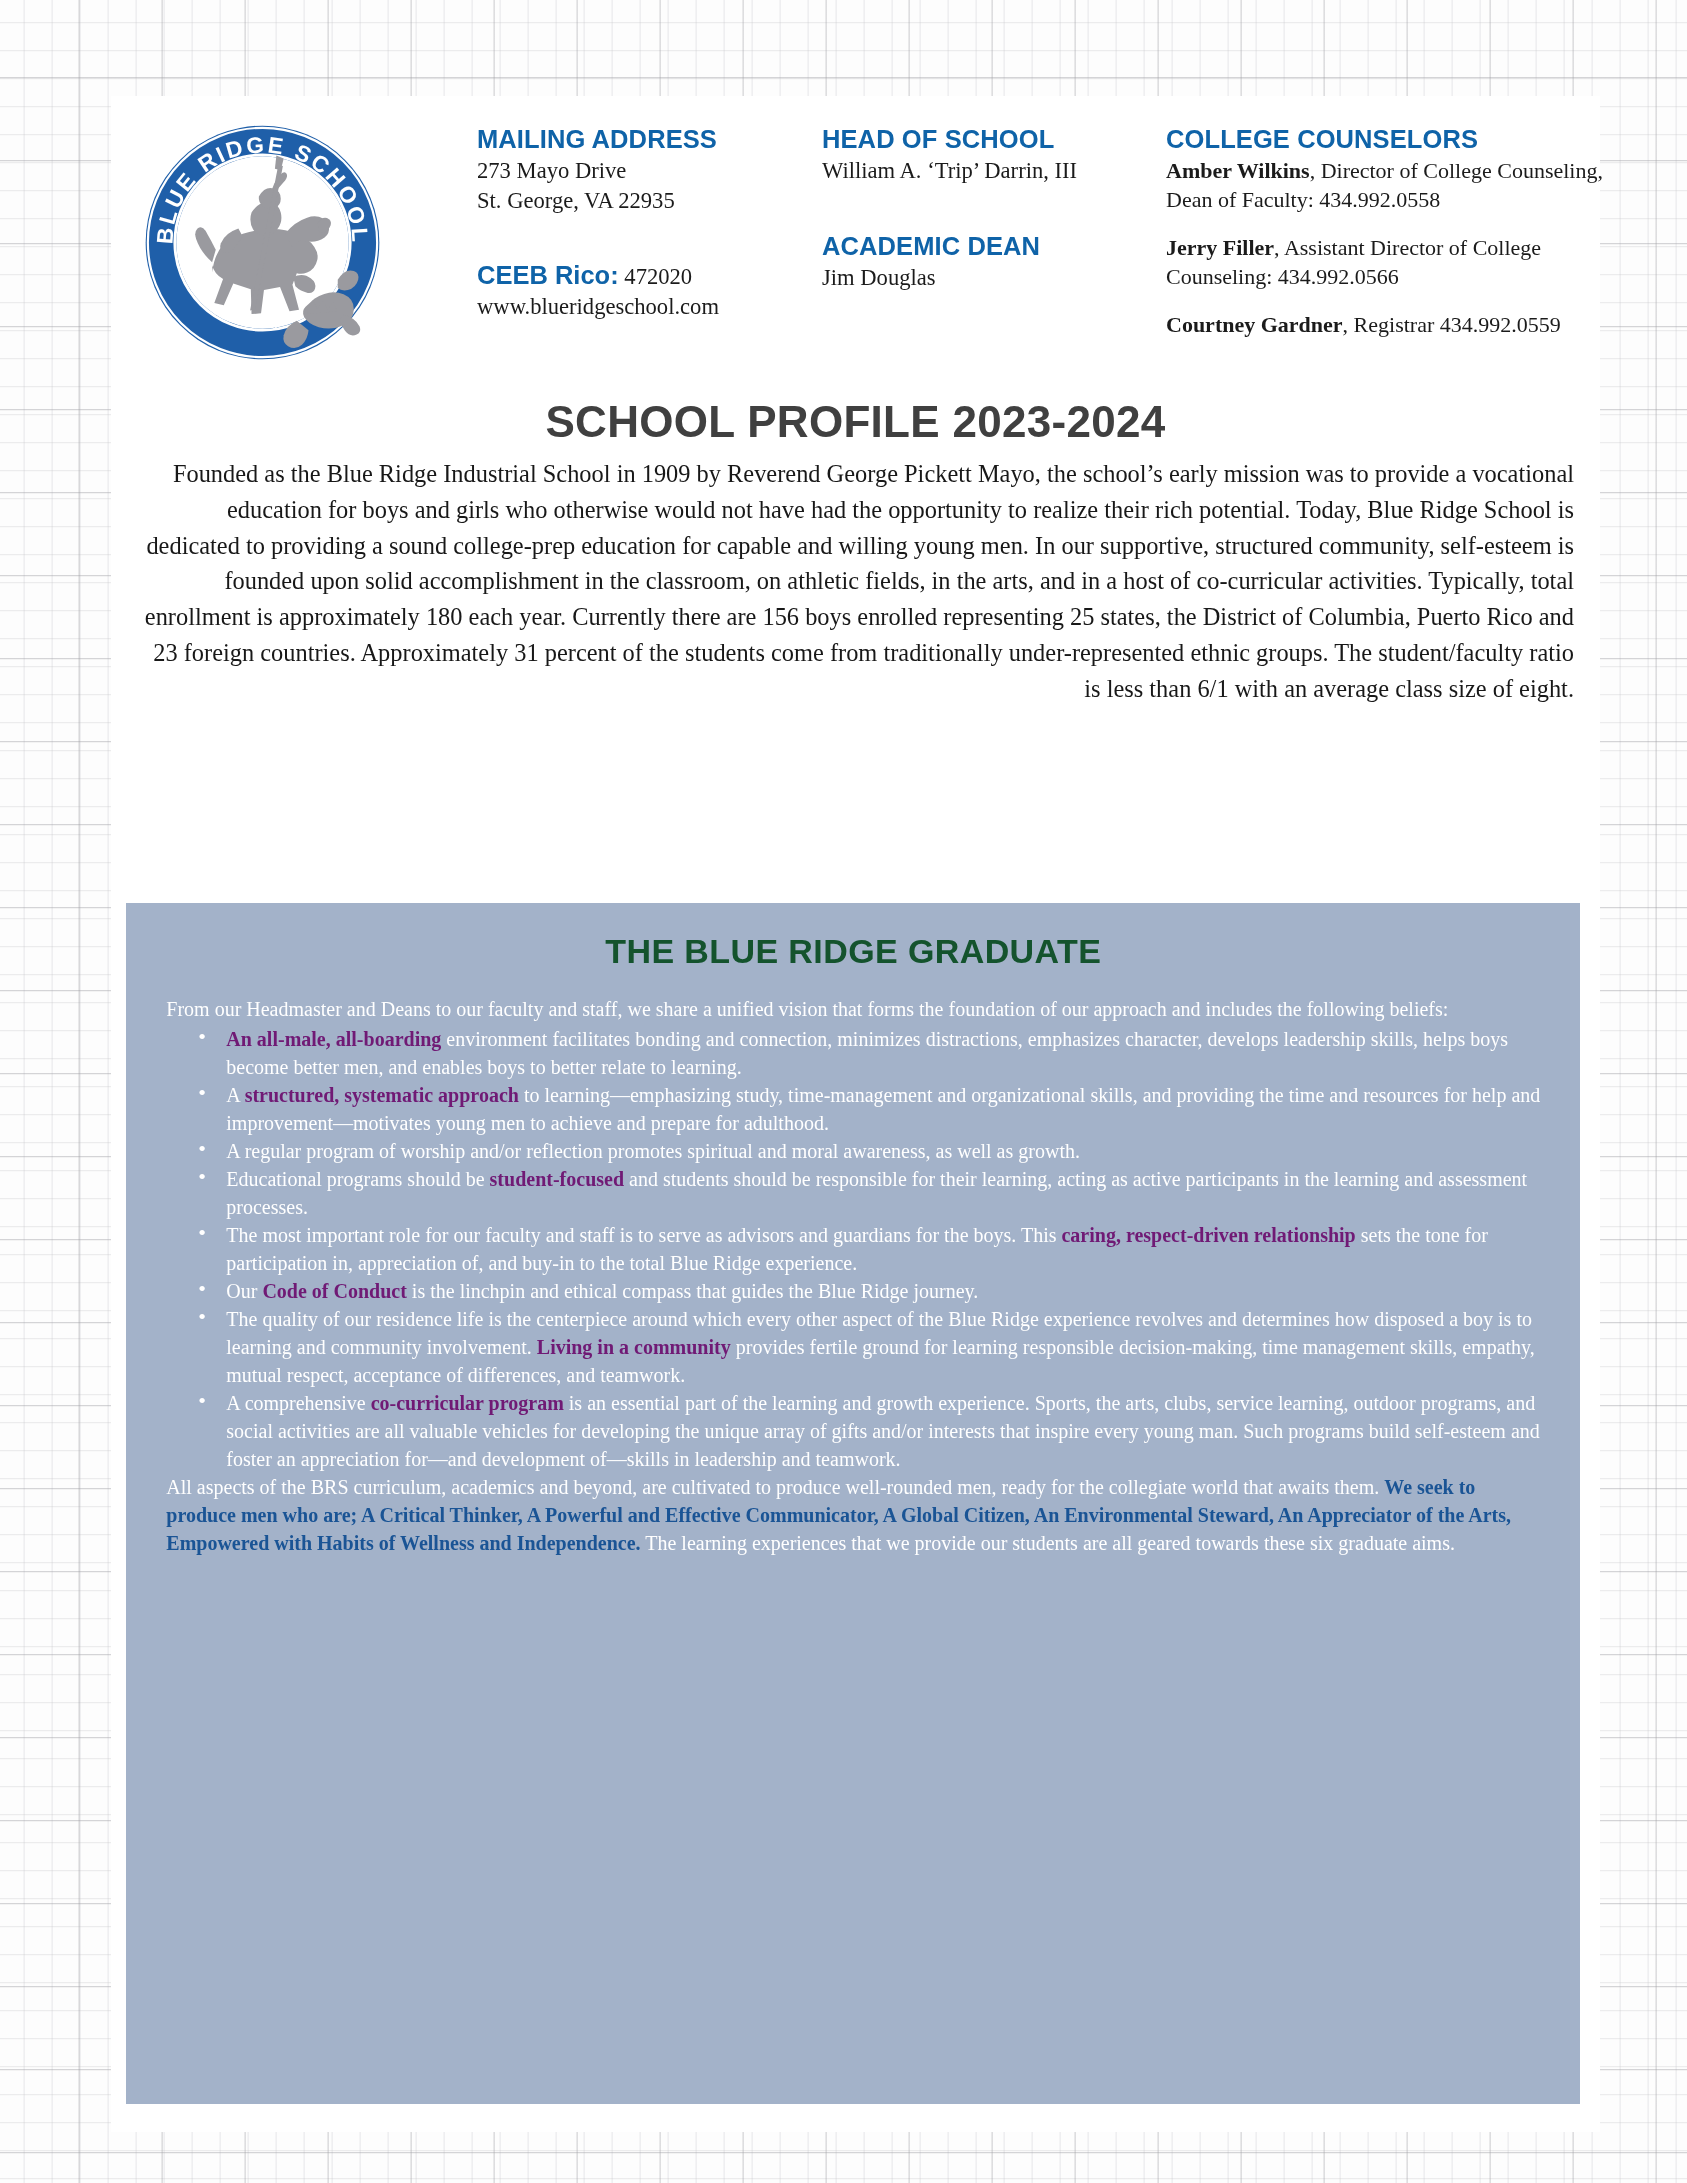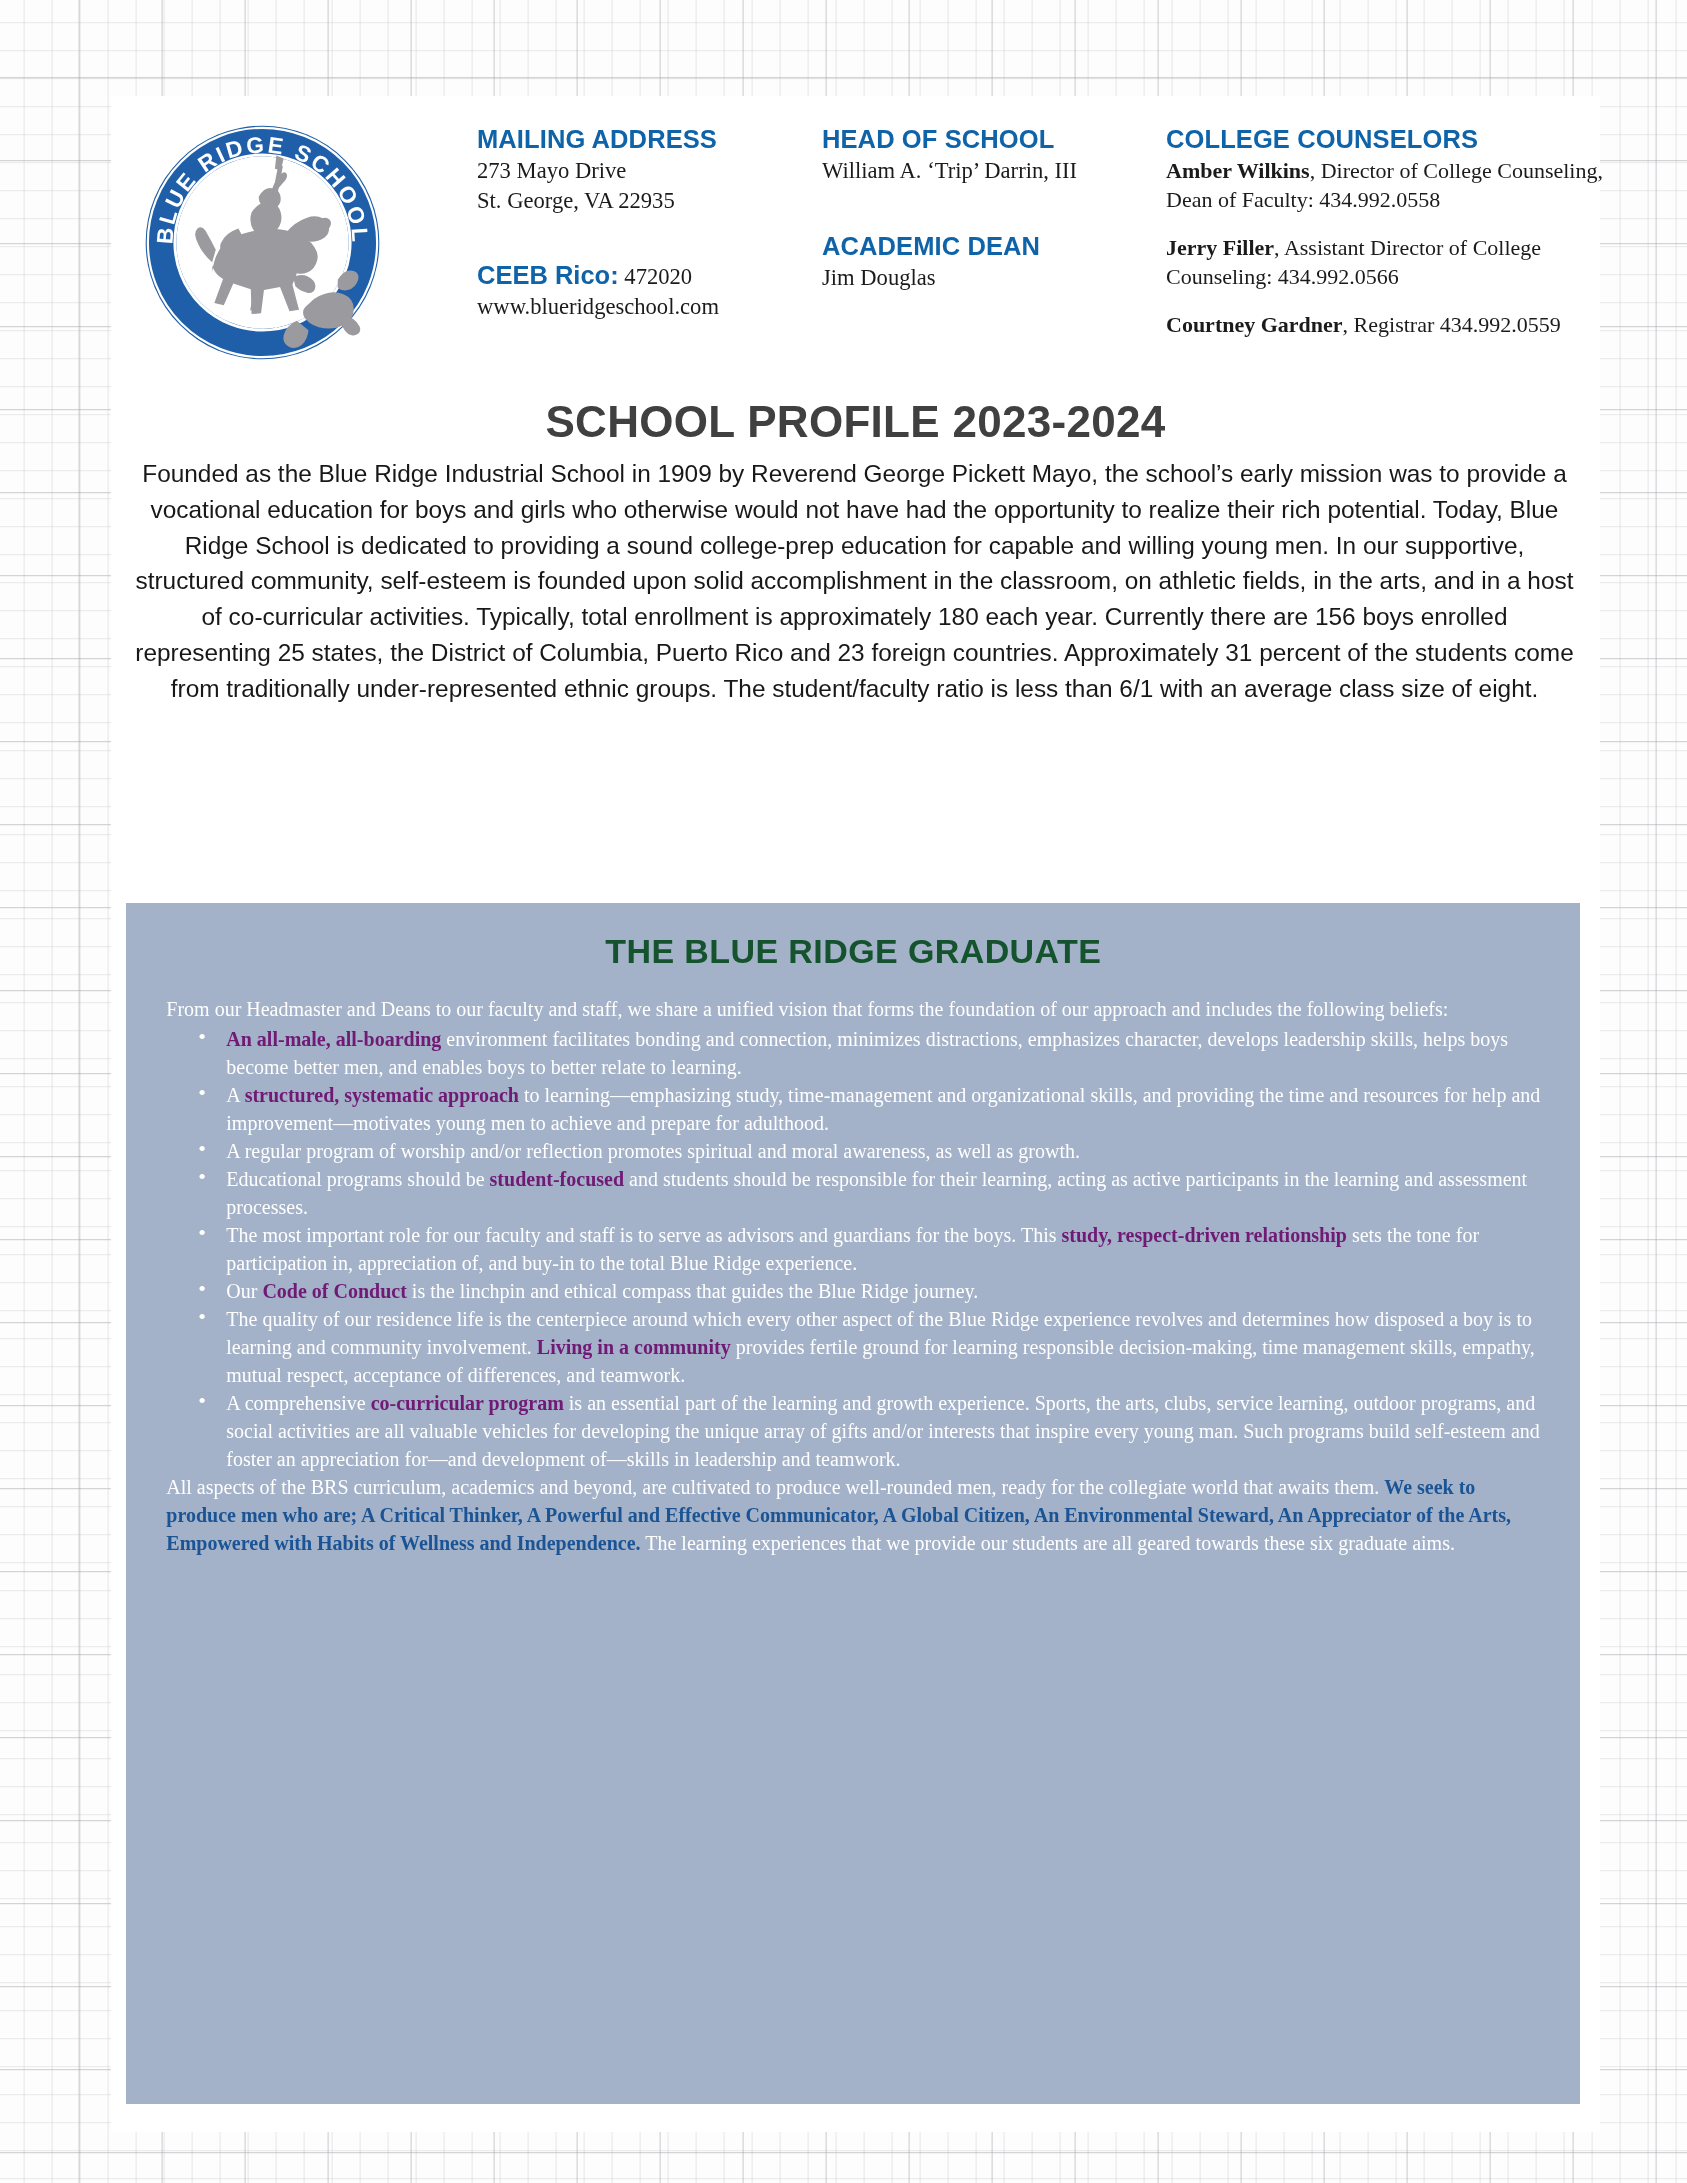--- a/index.html
+++ b/index.html
@@ -126,25 +126,25 @@
     letter-spacing: 0.3px;
     color: #404040;
   }
 
   
   #intro-paragraph {
     position: absolute;
     left: 24px;
     top: 360px;
     width: 1439px;
-    font-family: Liberation Sans, sans-serif;
+    font-family: Liberation Serif, serif;
     font-size: 24.4px;
     line-height: 1.465;
     color: #181818;
-    text-align: center;
+    text-align: right;
   }
 
   
   #graduate-panel {
     position: absolute;
     left: 15.3px;
     top: 807px;
     width: 1454px;
     height: 1201px;
     background: #a3b2c9;
@@ -298,21 +298,21 @@
 
   <section id="graduate-panel">
     <h2 id="graduate-heading">THE BLUE RIDGE GRADUATE</h2>
     <div id="graduate-body">
       <p id="beliefs-intro">From our Headmaster and Deans to our faculty and staff, we share a unified vision that forms the foundation of our approach and includes the following beliefs:</p>
       <ul id="beliefs-list">
           <li><span class="em">An all-male, all-boarding</span><span> environment facilitates bonding and connection, minimizes distractions, emphasizes character, develops leadership skills, helps boys become better men, and enables boys to better relate to learning.</span></li>
           <li><span>A </span><span class="em">structured, systematic approach</span><span> to learning—emphasizing study, time-management and organizational skills, and providing the time and resources for help and improvement—motivates young men to achieve and prepare for adulthood.</span></li>
           <li><span>A regular program of worship and/or reflection promotes spiritual and moral awareness, as well as growth.</span></li>
           <li><span>Educational programs should be </span><span class="em">student-focused</span><span> and students should be responsible for their learning, acting as active participants in the learning and assessment processes.</span></li>
-          <li><span>The most important role for our faculty and staff is to serve as advisors and guardians for the boys. This </span><span class="em">study, respect-driven relationship</span><span> sets the tone for participation in, appreciation of, and buy-in to the total Blue Ridge experience.</span></li>
+          <li><span>The most important role for our faculty and staff is to serve as advisors and guardians for the boys. This </span><span class="em">caring, respect-driven relationship</span><span> sets the tone for participation in, appreciation of, and buy-in to the total Blue Ridge experience.</span></li>
           <li><span>Our </span><span class="em">Code of Conduct</span><span> is the linchpin and ethical compass that guides the Blue Ridge journey.</span></li>
           <li><span>The quality of our residence life is the centerpiece around which every other aspect of the Blue Ridge experience revolves and determines how disposed a boy is to learning and community involvement. </span><span class="em">Living in a community</span><span> provides fertile ground for learning responsible decision-making, time management skills, empathy, mutual respect, acceptance of differences, and teamwork.</span></li>
           <li><span>A comprehensive </span><span class="em">co-curricular program</span><span> is an essential part of the learning and growth experience. Sports, the arts, clubs, service learning, outdoor programs, and social activities are all valuable vehicles for developing the unique array of gifts and/or interests that inspire every young man. Such programs build self-esteem and foster an appreciation for—and development of—skills in leadership and teamwork.</span></li>
         </ul>
       <p id="closing-paragraph"><span>All aspects of the BRS curriculum, academics and beyond, are cultivated to produce well-rounded men, ready for the collegiate world that awaits them. </span><span class="em">We seek to produce men who are; A Critical Thinker, A Powerful and Effective Communicator, A Global Citizen, An Environmental Steward, An Appreciator of the Arts, Empowered with Habits of Wellness and Independence.</span><span> The learning experiences that we provide our students are all geared towards these six graduate aims.</span></p>
     </div>
   </section>
 
 </div>
 

